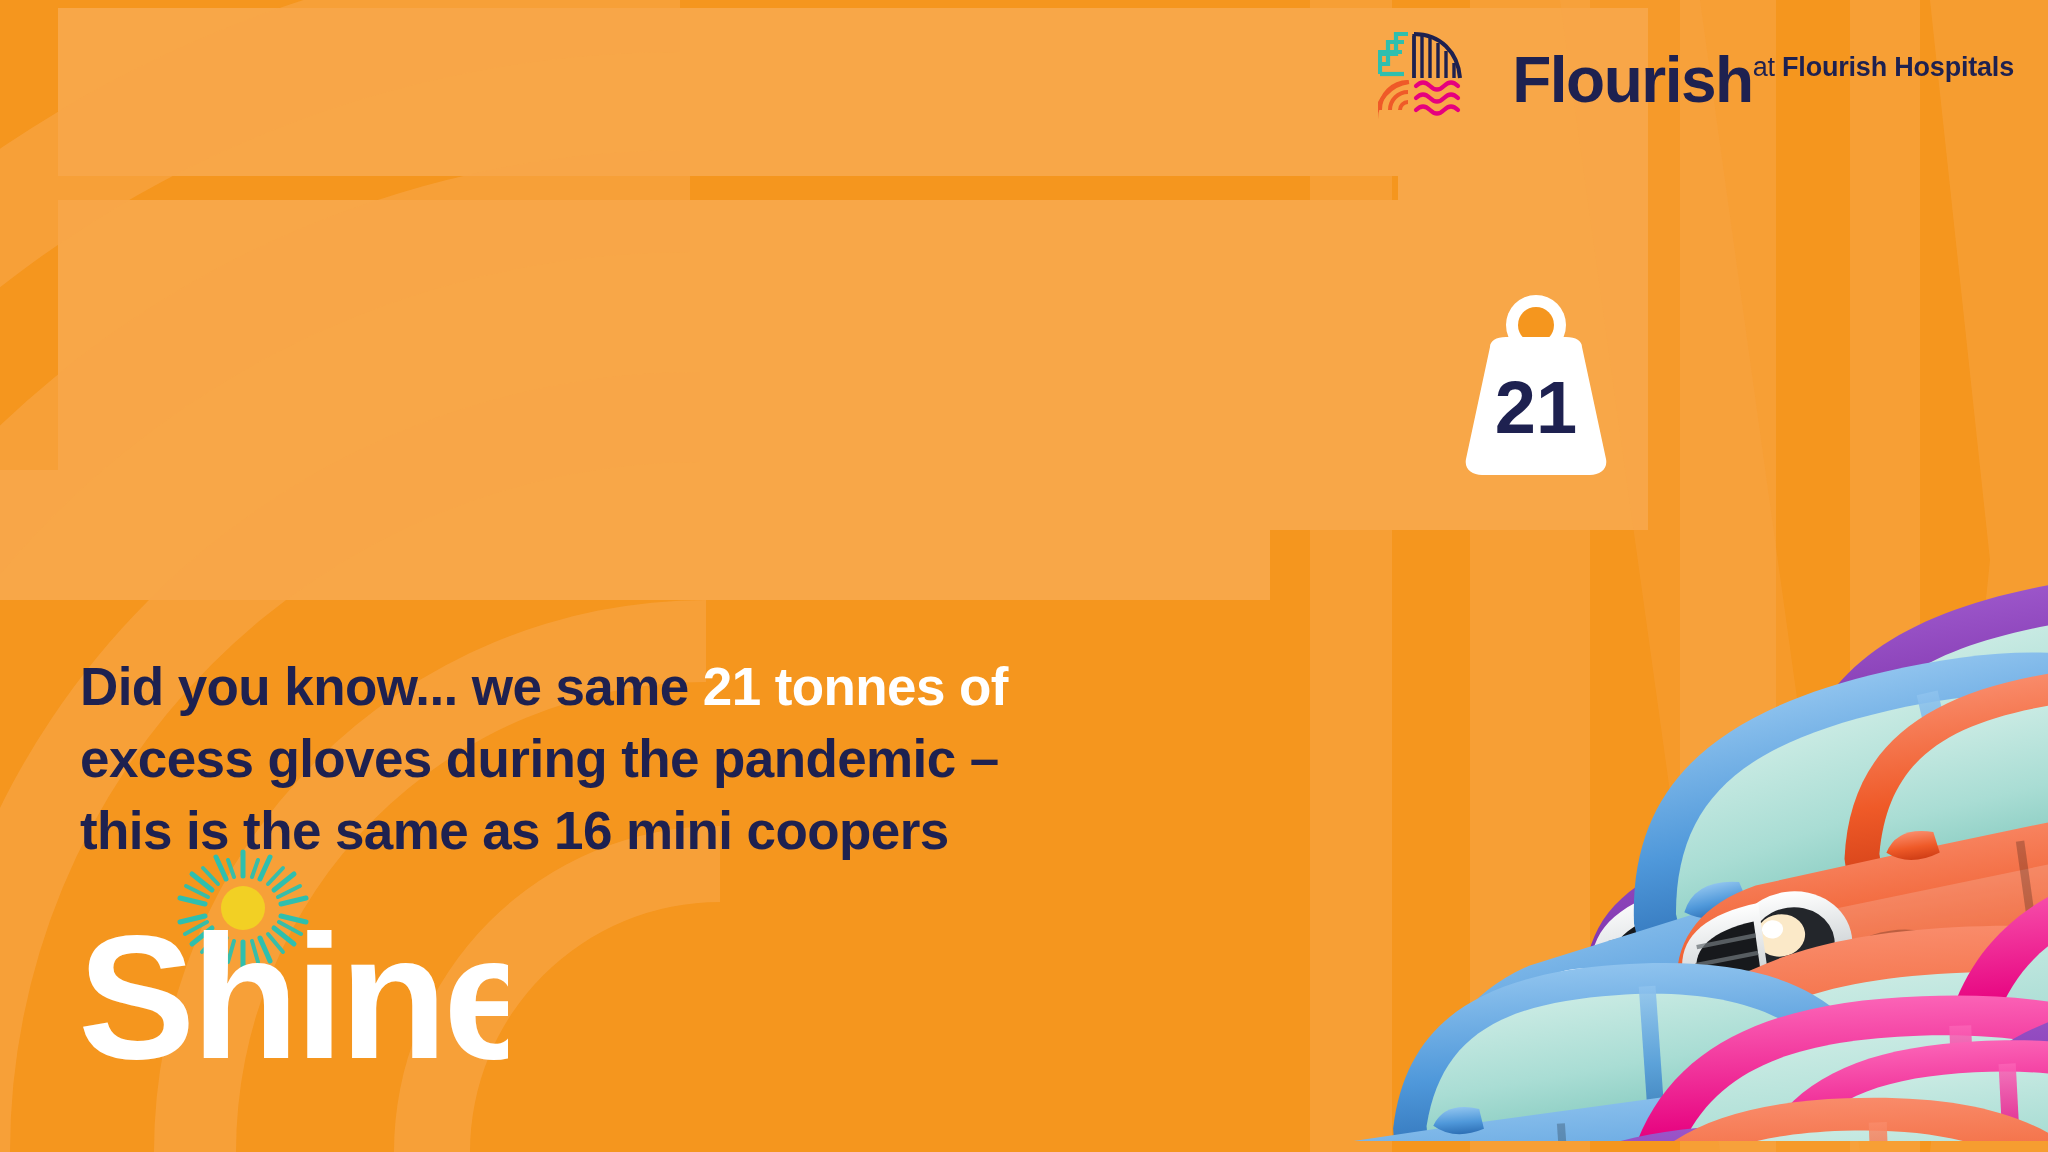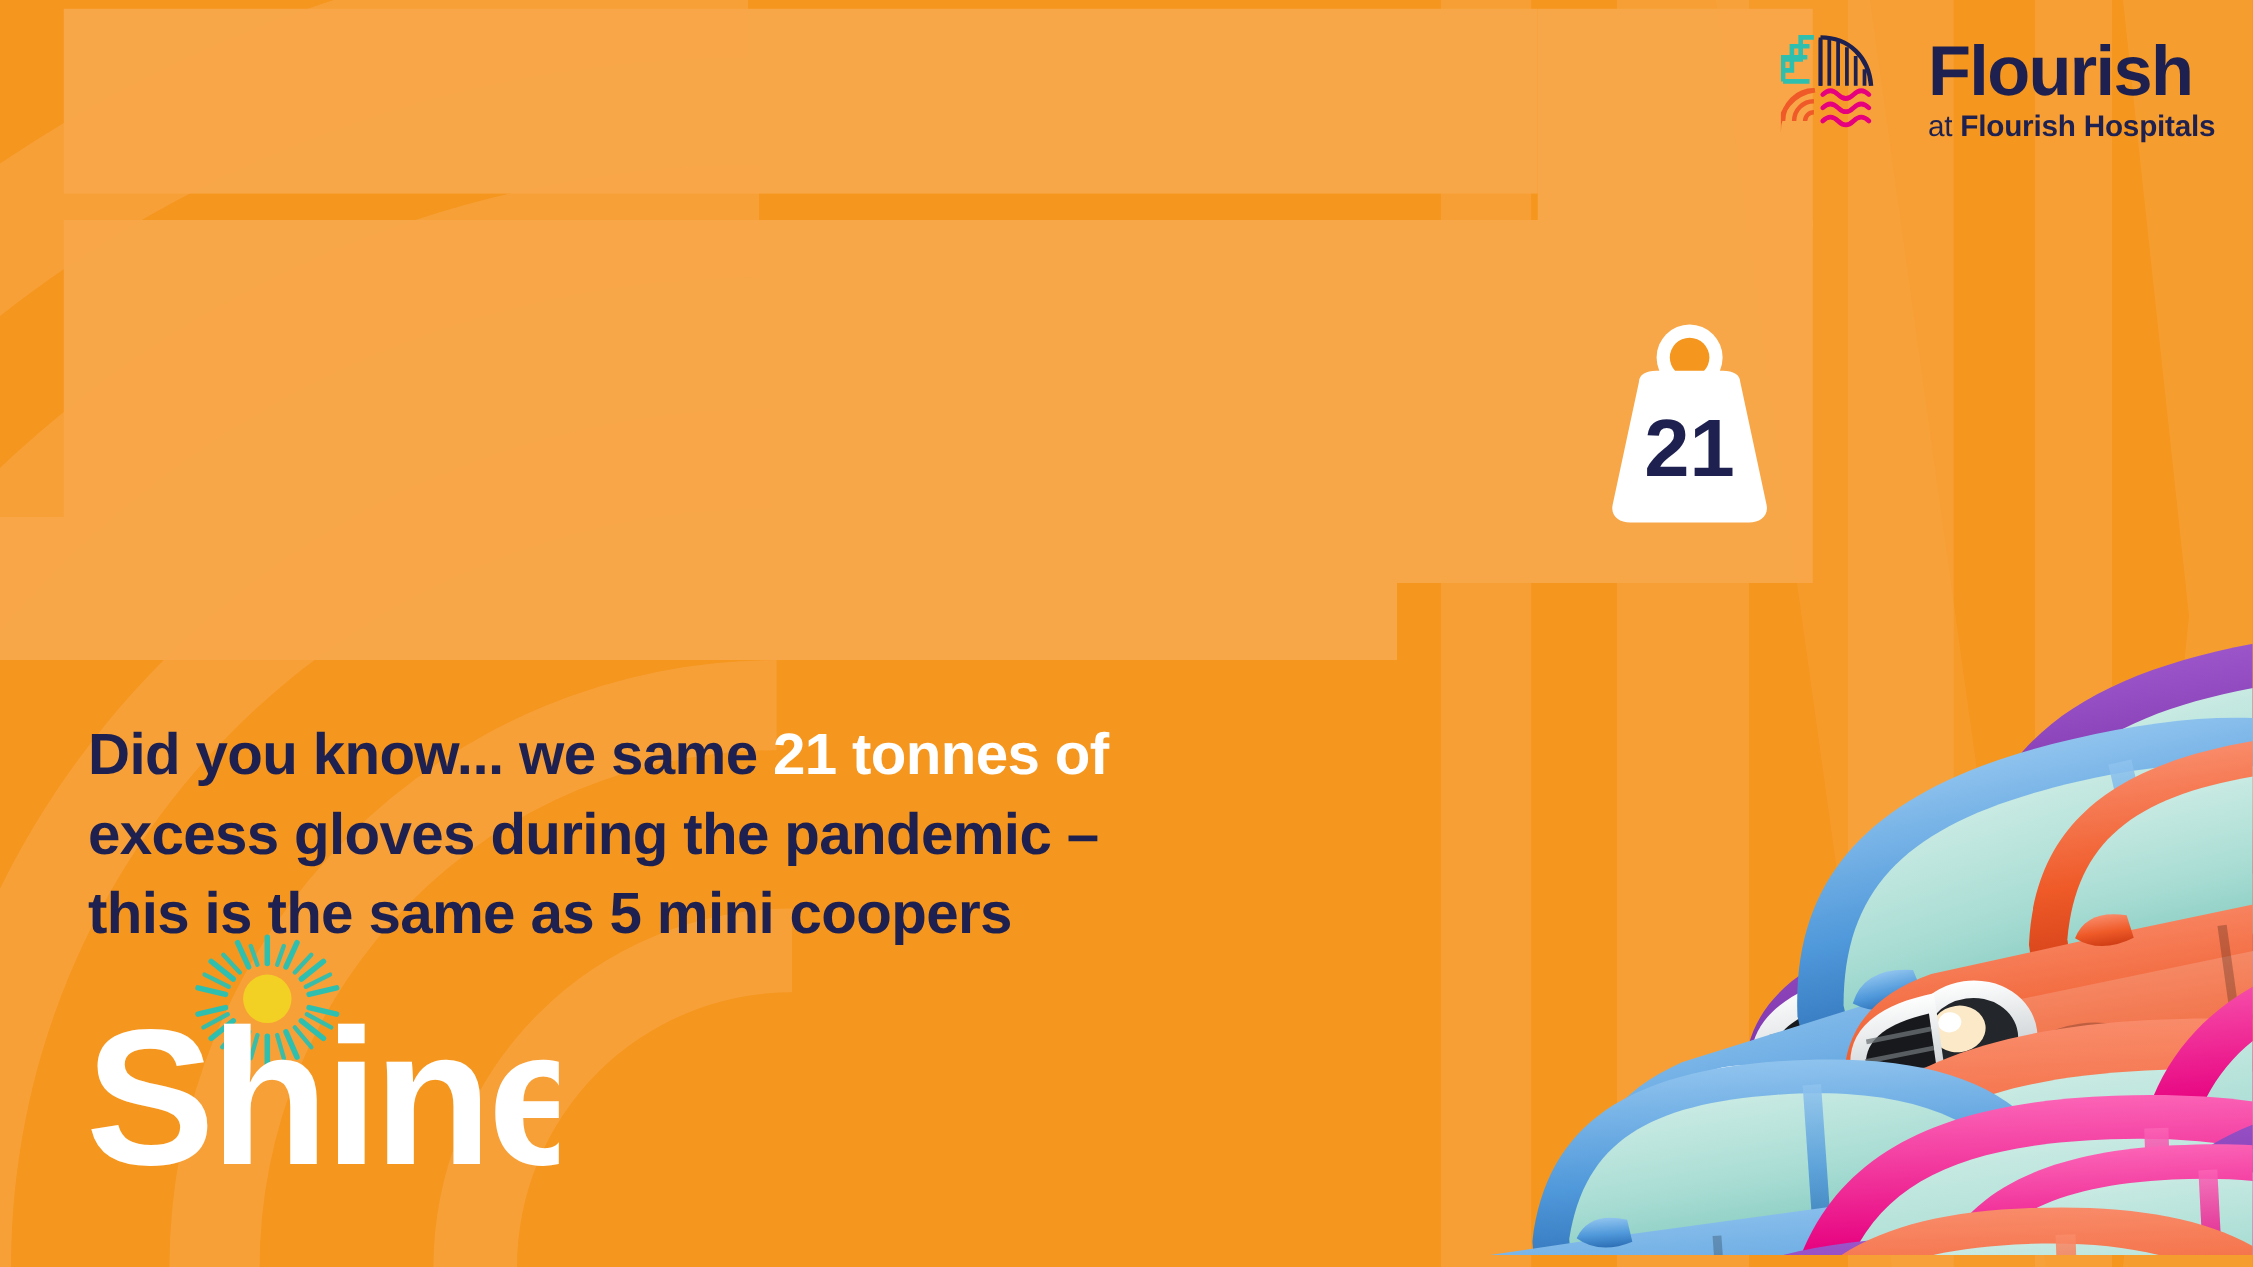--- a/index.html
+++ b/index.html
@@ -16,21 +16,21 @@
   
   .bg-layer{position:absolute;inset:0;overflow:hidden;pointer-events:none;}
   .bg-layer svg{display:block;width:2048px;height:1152px;}
 
   
   .flourish{
     position:absolute;top:28px;right:34px;
     display:flex;align-items:center;gap:22px;
   }
   .flourish-mark{width:112px;height:104px;flex:0 0 auto;}
-  .flourish-words{display:flex;flex-direction:column;align-items:flex-start;line-height:1;}
+  .flourish-words{display:flex;flex-direction:row;align-items:flex-start;line-height:1;}
   .flourish-title{
     font-size:64px;font-weight:bold;color:#1E2150;letter-spacing:-1.5px;
   }
   .flourish-sub{
     font-size:27px;color:#1E2150;margin-top:6px;letter-spacing:-0.2px;
   }
   .flourish-sub b{font-weight:bold;}
   .flourish-sub .at{font-weight:normal;}
 
   
@@ -178,21 +178,21 @@
         </g>
       </svg>
     </div>
     <div class="flourish-words">
       <span class="flourish-title">Flourish</span>
       <span class="flourish-sub"><span class="at">at </span><b>Flourish Hospitals</b></span>
     </div>
   </div>
 
 
-  <p class="body-copy"><span>Did you know... we same </span><span class="hl">21 tonnes of</span><span> excess gloves during the pandemic – this is the same as 5 mini coopers</span></p>
+  <p class="body-copy"><span>Did you know... we same </span><span class="hl">21 tonnes of</span><span> excess gloves during the pandemic – this is the same as 16 mini coopers</span></p>
 
   <div class="shine">
     <svg viewBox="0 0 430 230" xmlns="http://www.w3.org/2000/svg">
 
       <g>
         <circle cx="165" cy="62" r="22" fill="#F2D024"></circle>
         <g stroke="#2FBFAE" stroke-width="5" stroke-linecap="round">
           <line x1="165" y1="30" x2="165" y2="6"></line>
           <line x1="182" y1="33" x2="192" y2="11"></line>
           <line x1="196" y1="44" x2="216" y2="28"></line>

